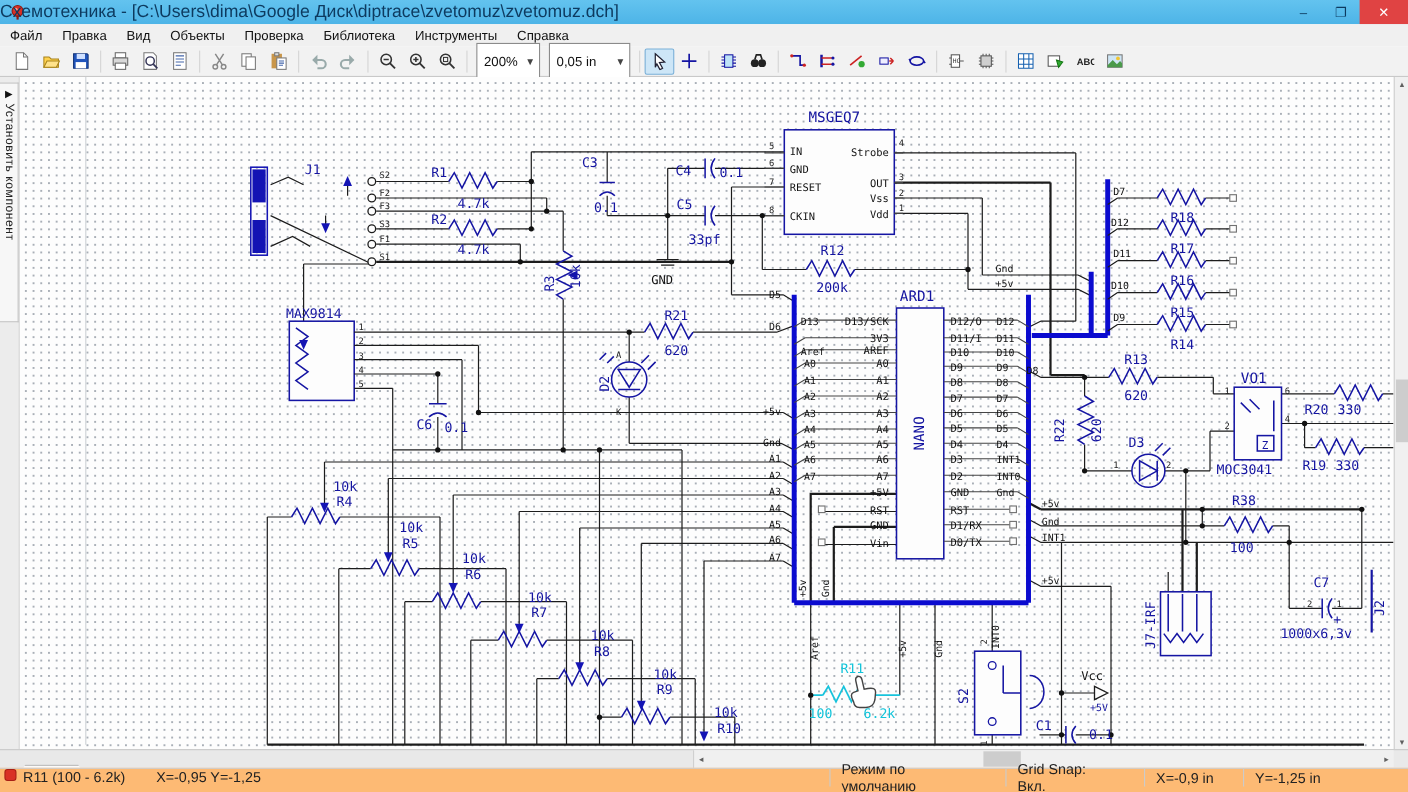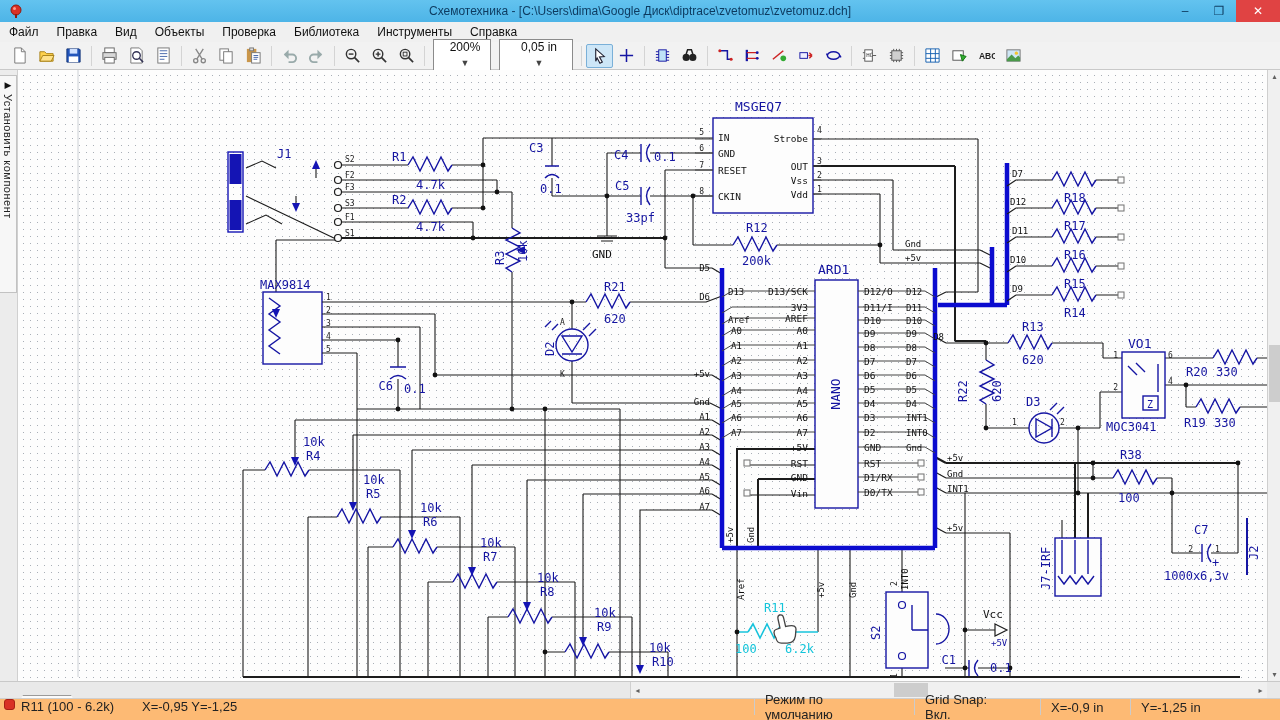--- a/index.html
+++ b/index.html
@@ -2,42 +2,42 @@
 <html><head>
 <meta charset="utf-8">
 <style>
   * { margin:0; padding:0; box-sizing:border-box; }
   html,body { width:1280px; height:720px; overflow:hidden; font-family:"Liberation Sans",sans-serif; background:#e8e8e8; }
   #app { position:relative; width:1280px; height:720px; background:#fff; }
 
   
   #titlebar { position:absolute; left:0; top:0; width:1280px; height:22px;
     background:linear-gradient(#63c3ef,#4db4e7); display:flex; align-items:center; }
-  #title-text { position:absolute; left:0; right:0; text-align:center; font-size:12px; color:#0d3a5f; }
+  #title-text { position:absolute; left:0; right:0; font-size:16px; color:#0d3a5f; }
   #app-icon { position:absolute; left:9px; top:4px; width:14px; height:14px; }
   #win-controls { position:absolute; right:0; top:0; height:22px; display:flex; }
   .winbtn { width:34px; height:22px; display:flex; align-items:center; justify-content:center;
     color:#0d3a5f; font-size:12px; }
   .winbtn.close { width:44px; background:#e04343; color:#fff; }
 
   
   #menubar { position:absolute; left:0; top:22px; width:1280px; height:20px; background:#f0f0f0;
     display:flex; align-items:center; font-size:12px; color:#111; }
   .menu-item { padding:2px 9px; }
 
   
   #toolbar { position:absolute; left:0; top:42px; width:1280px; height:28px; background:#f2f2f2;
     border-bottom:1px solid #c9c9c9; display:flex; align-items:center; padding-left:6px; }
   .tbtn { width:27px; height:24px; border:1px solid transparent; display:flex; align-items:center;
     justify-content:center; border-radius:2px; background:transparent; }
   .tbtn.sel { background:#cde6f7; border-color:#7ab0d8; }
   .tbtn svg { width:17px; height:17px; }
   .tsep { width:1px; height:20px; background:#d4d4d4; margin:0 4px; }
   .combo { height:33px; background:#fff; border:1px solid #8b8b8b; display:flex; align-items:center;
-    font-size:12px; color:#111; padding-left:6px; margin:0 4px; justify-content:space-between;flex-direction:column; }
+    font-size:12px; color:#111; padding-left:6px; margin:0 4px; justify-content:space-between; }
   .combo .chev { width:16px; height:100%; display:flex; align-items:center; justify-content:center; color:#444; font-size:9px; }
 
   
   #side-strip { position:absolute; left:0; top:70px; width:18px; height:611px; background:#ececec; border-right:1px solid #d0d0d0; }
   #side-tab { position:absolute; left:0; top:5px; width:17px; height:218px; background:#f7f7f7;
     border:1px solid #c2c2c2; border-left:none; display:flex; flex-direction:column; align-items:center; padding-top:4px; }
   #side-tab .arrow { font-size:9px; color:#111; margin-bottom:4px; }
   #side-tab .vlabel { writing-mode:vertical-rl; font-size:11px; color:#222; letter-spacing:0.5px; }
 
   

